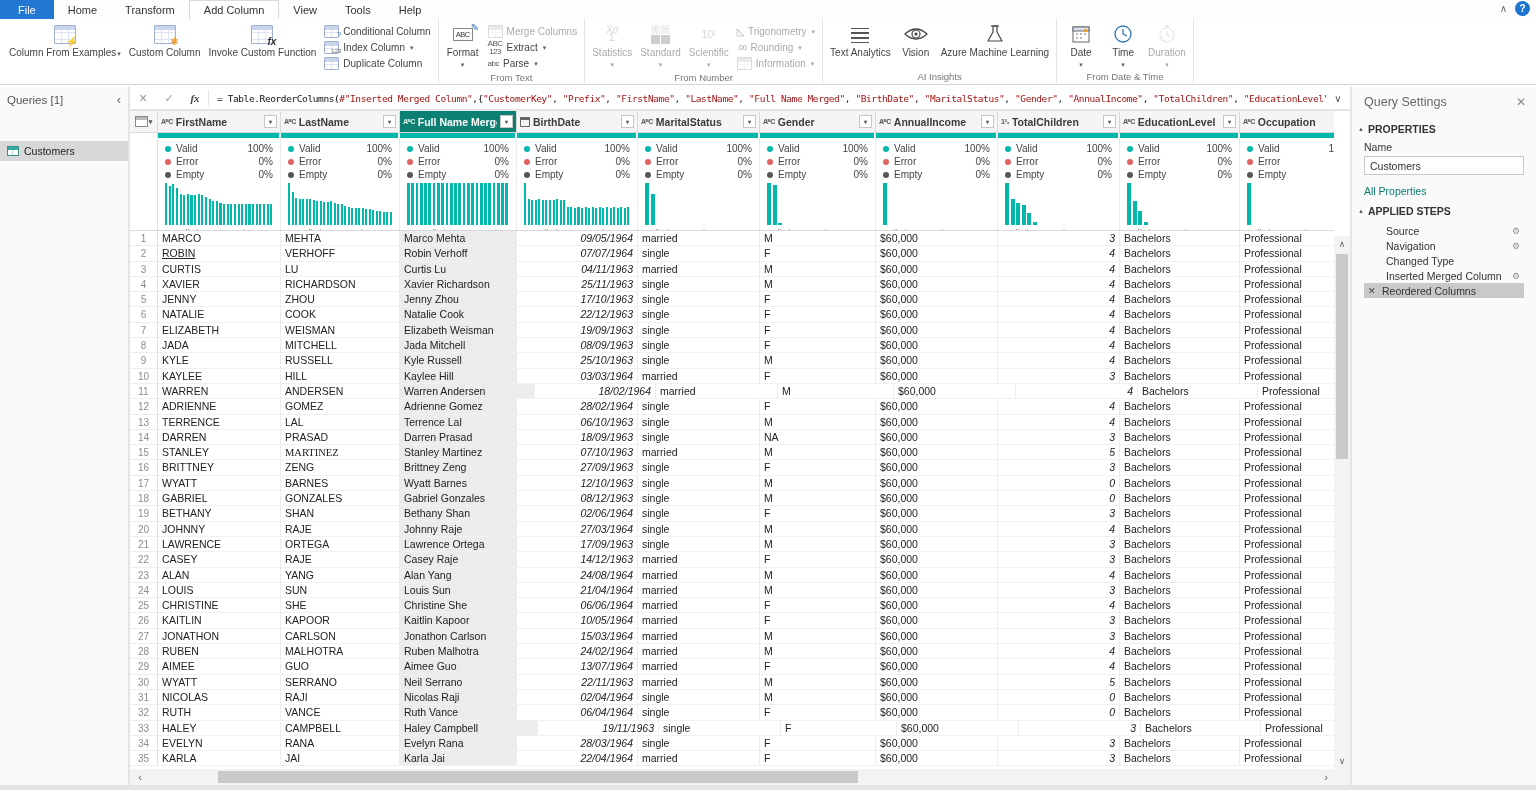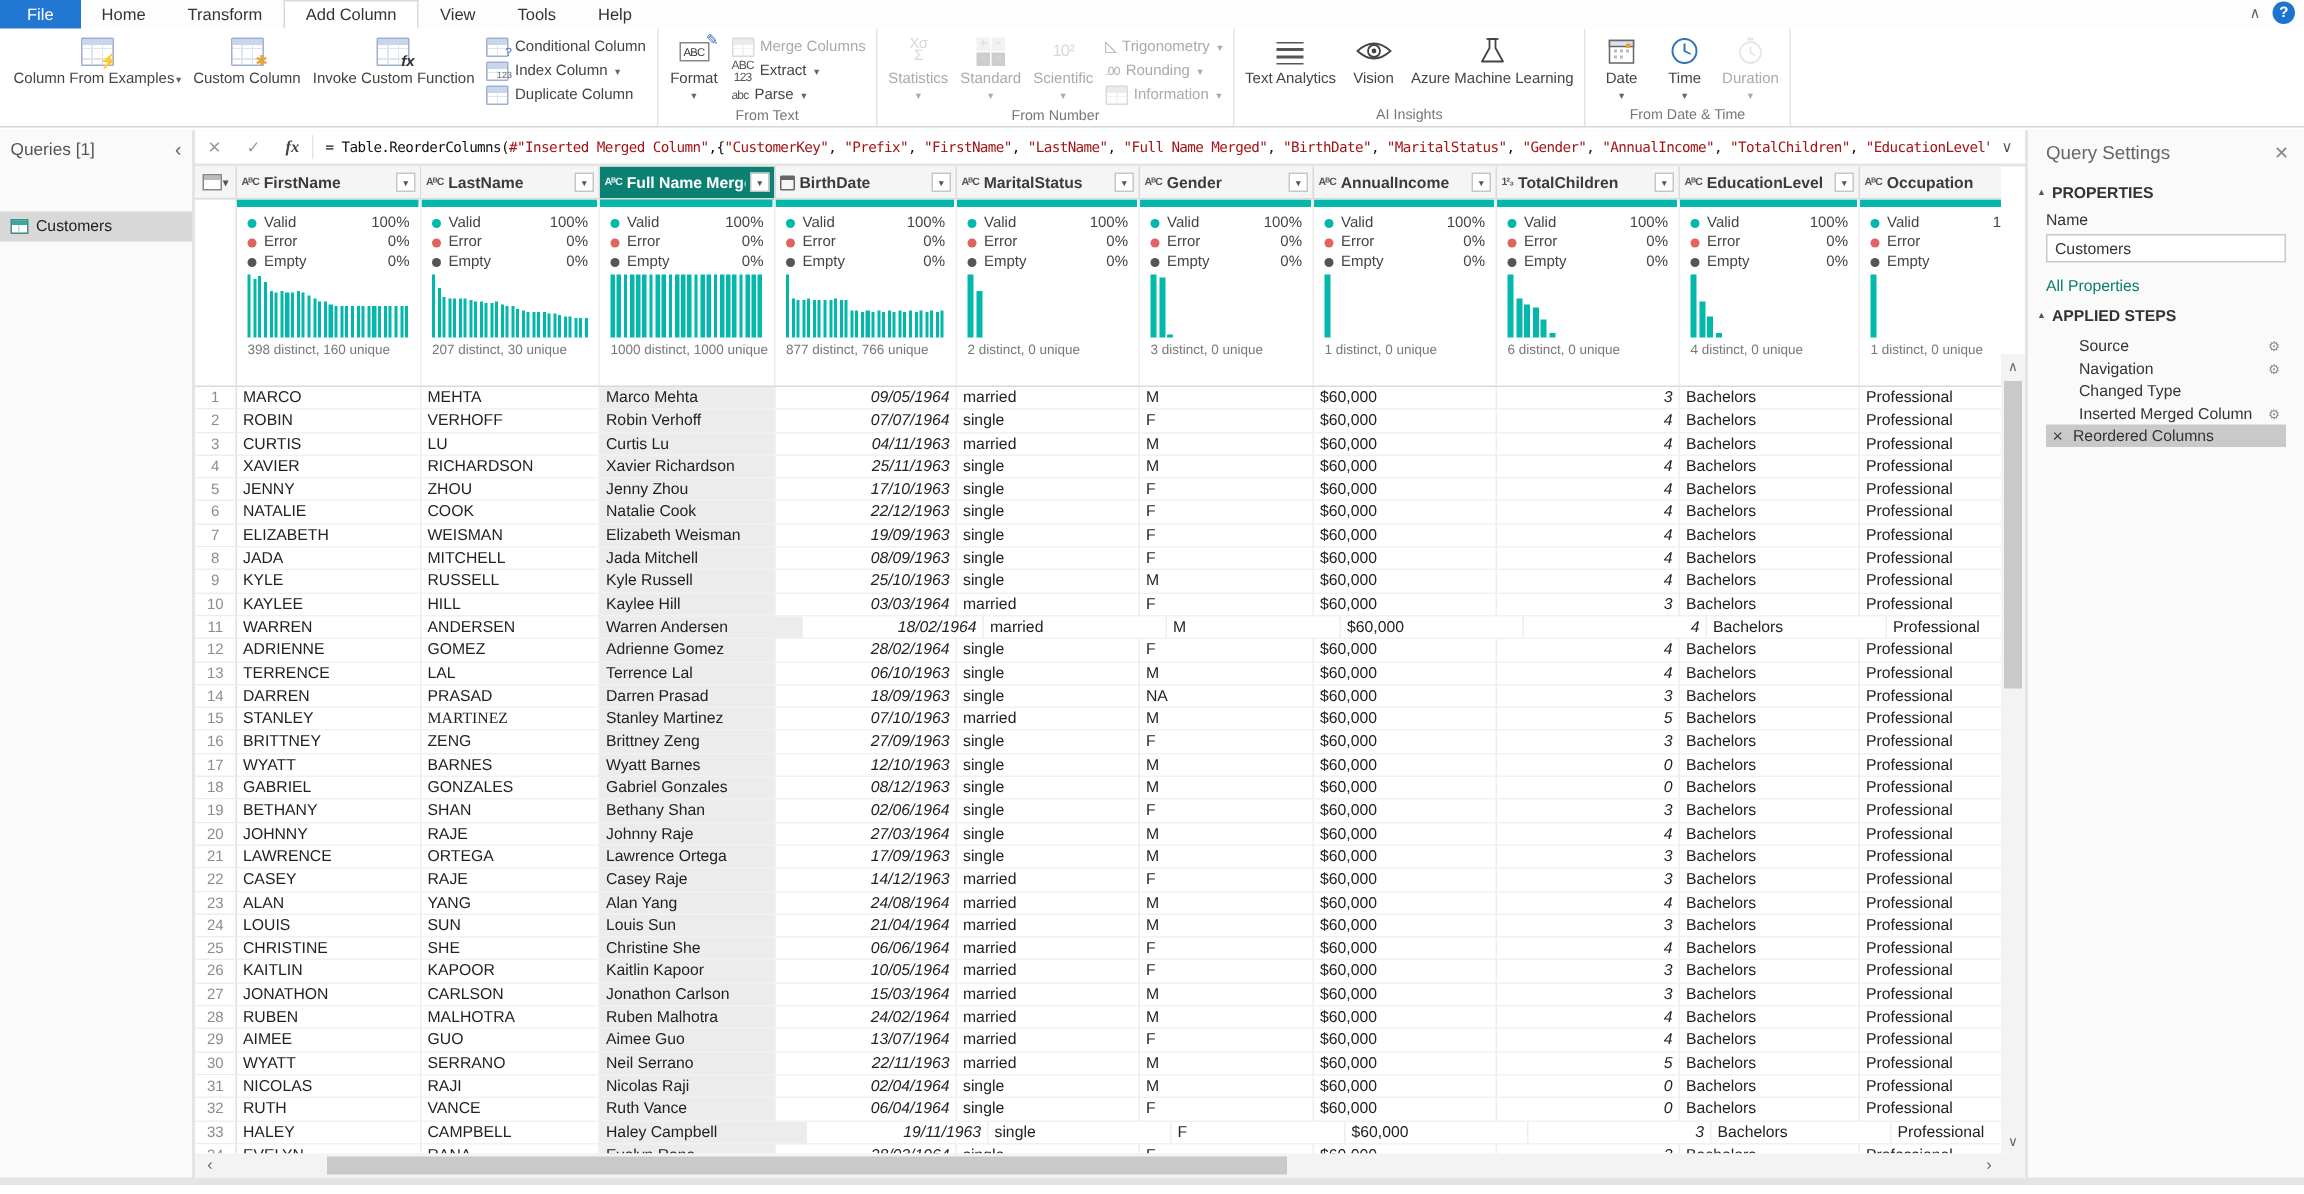--- a/index.html
+++ b/index.html
@@ -86,21 +86,21 @@
   .hcell.selcol { background:#0c8073; color:#fff; }
   .ticon-text { font-size:7px; letter-spacing:-0.5px; color:#555; flex:none; }
   .selcol .ticon-text { color:#e8f5f3; }
   .ticon-num { font-size:7px; letter-spacing:-0.5px; color:#555; flex:none; }
   .ticon-date { width:10px; height:10px; border:1px solid #666; border-top:3px solid #666; border-radius:1px; flex:none; }
   .hname { overflow:hidden; white-space:nowrap; text-overflow:clip; }
   .fbtn { margin-left:auto; flex:none; width:13px; height:13px; background:#fff; border:1px solid #c6c6c6; color:#555; font-size:6px; display:flex; align-items:center; justify-content:center; }
   .corner-tbl { width:13px; height:11px; border:1px solid #888; background:linear-gradient(#bbb 0 3px, #fff 3px); }
   .corner-dd { font-size:7px; color:#555; }
 
-  .qrow { display:flex; height:125px; border-bottom:1px solid #d9d9d9; }
+  .qrow { display:flex; height:98px; border-bottom:1px solid #d9d9d9; }
   .qcell { flex:none; border-right:1px solid #ececec; padding:0; overflow:hidden; position:relative; }
   .qcell .qbar { height:5px; background:#01b8aa; margin:0 1px 4px 0; }
   .qcell.rownum-pad { width:28px; border-right:1px solid #e0e0e0; }
   .statline { display:flex; align-items:center; font-size:10px; color:#444; height:13px; padding:0 7px; }
   .statline .dot { width:6px; height:6px; border-radius:50%; margin-right:5px; flex:none; }
   .statline .pct { margin-left:auto; }
   .hist { height:44px; display:flex; align-items:flex-end; gap:1.5px; padding:2px 7px 0 7px; }
   .hist i { background:#01b8aa; display:block; }
   .distinct { font-size:9px; color:#777; padding:3px 7px 0 7px; white-space:nowrap; overflow:hidden; }
 
@@ -798,21 +798,21 @@
                 <div class="dcell num" style="width: 121px;">09/05/1964</div>
                 <div class="dcell" style="width: 122px;">married</div>
                 <div class="dcell" style="width: 116px;">M</div>
                 <div class="dcell" style="width: 122px;">$60,000</div>
                 <div class="dcell num" style="width: 122px;">3</div>
                 <div class="dcell" style="width: 120px;">Bachelors</div>
                 <div class="dcell" style="width: 122px;">Professional</div>
               </div>
               <div class="drow">
                 <div class="dnum">2</div>
-                <div class="dcell" style="width: 123px;">ROBIN</div>
+                <div class="dcell" style="width: 123px; text-decoration: underline;">ROBIN</div>
                 <div class="dcell" style="width: 119px;">VERHOFF</div>
                 <div class="dcell selcol" style="width: 117px;">Robin Verhoff</div>
                 <div class="dcell num" style="width: 121px;">07/07/1964</div>
                 <div class="dcell" style="width: 122px;">single</div>
                 <div class="dcell" style="width: 116px;">F</div>
                 <div class="dcell" style="width: 122px;">$60,000</div>
                 <div class="dcell num" style="width: 122px;">4</div>
                 <div class="dcell" style="width: 120px;">Bachelors</div>
                 <div class="dcell" style="width: 122px;">Professional</div>
               </div>

